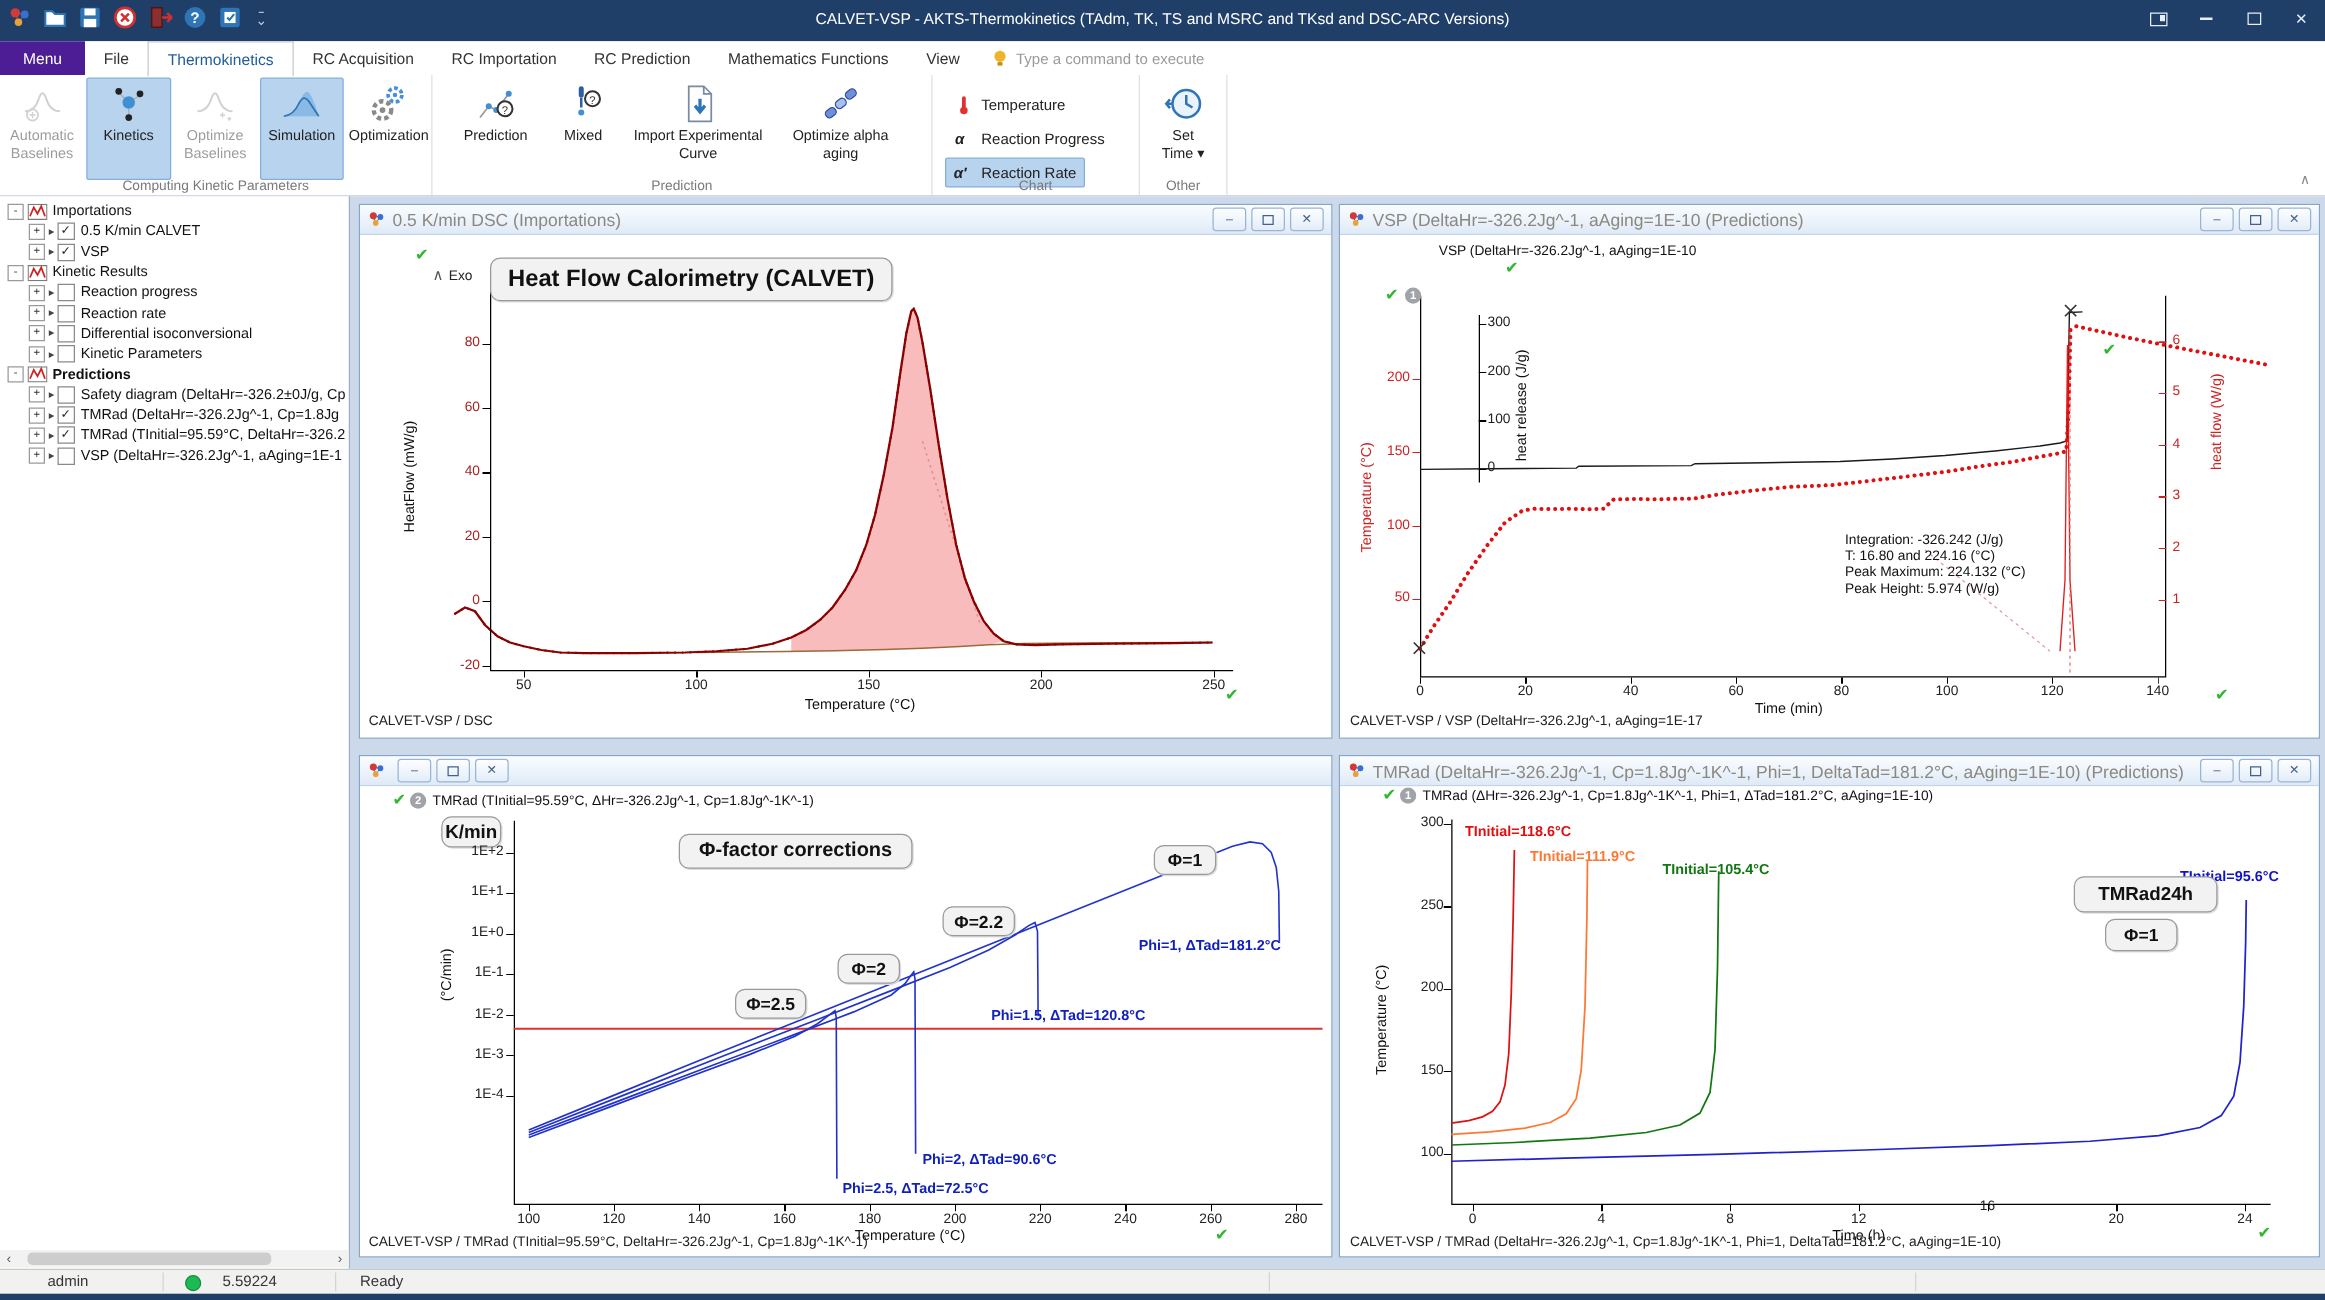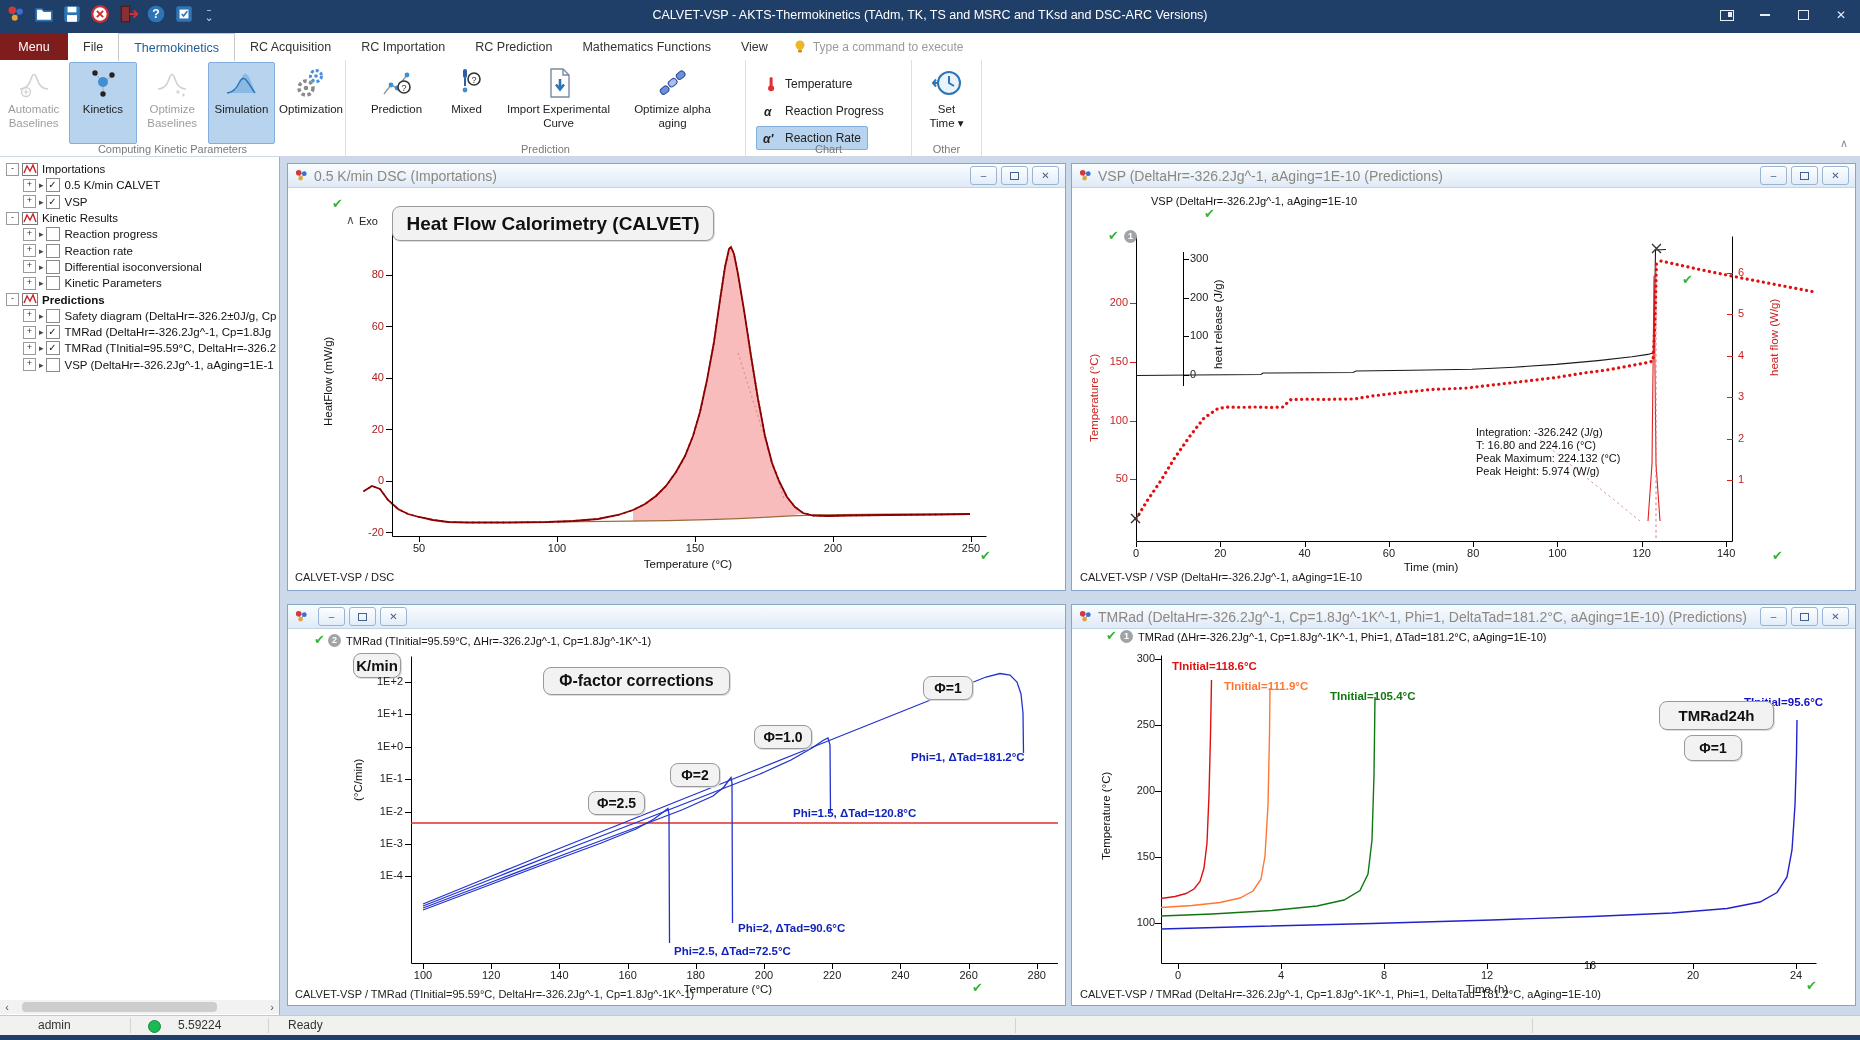--- a/index.html
+++ b/index.html
@@ -17,21 +17,21 @@
   .wincontrols{position:absolute;right:8px;top:5px;display:flex;gap:16px;align-items:center;color:#e8eef6;}
   .wc{width:22px;height:20px;display:flex;align-items:center;justify-content:center;font-size:12px;}
   .wc .bx{width:9px;height:8px;border:1px solid #e8eef6;display:inline-block;}
   .wc .mn{width:10px;height:0;border-bottom:2px solid #e8eef6;display:inline-block;}
   .wc .pn{width:12px;height:9px;border:1px solid #e8eef6;display:inline-block;position:relative;}
   .wc .pn i{position:absolute;right:1px;top:1px;width:4px;height:5px;background:#e8eef6;}
 
   
   .tabrow{position:absolute;left:0;top:33px;width:100%;height:27px;background:#fff;display:flex;align-items:stretch;}
   .tab{padding:0 15px;display:flex;align-items:center;font-size:12.5px;color:#333;cursor:default;white-space:nowrap;}
-  .tab.menu{background:#7f1d1d;color:#fff;width:38px;justify-content:center;text-align:center;}
+  .tab.menu{background:#4c1d95;color:#fff;width:38px;justify-content:center;text-align:center;}
   .tab.selected{border:1px solid #c9c9c9;border-bottom:none;color:#1f5c99;background:#fff;margin-bottom:-1px;z-index:2;}
   .bulb{margin-left:10px;display:flex;align-items:center;}
   .cmdhint{color:#9a9a9a;font-size:12px;display:flex;align-items:center;padding-left:6px;}
 
   
   .ribbon{position:absolute;left:0;top:60px;width:100%;height:96px;background:#fff;border-bottom:1px solid #cfd8e4;display:flex;}
   .rgroup{position:relative;height:96px;border-right:1px solid #e0e0e0;display:flex;align-items:flex-start;justify-content:center;gap:2px;padding-top:2px;box-sizing:border-box;}
   .rgl{position:absolute;bottom:1px;left:0;width:100%;text-align:center;font-size:11px;color:#7a7a7a;}
   .rbtn{width:64px;min-height:76px;display:flex;flex-direction:column;align-items:center;padding:4px 1px 0 1px;border:1px solid transparent;border-radius:2px;}
   .rbtn .ricon{width:32px;height:32px;}
@@ -524,21 +524,21 @@
           <span class="tick " style="left: 549.8px; top: 383px; width: 40px;">120</span>
           <span class="tick " style="left: 634.1px; top: 383px; width: 40px;">140</span>
         </div>
       <div class="xmarks" style="left:64px;top:378px;width:591px;--s:84.3px"></div>
       <span class="vlab redtx" style="left:16px;top:278px">Temperature (°C)</span>
       <span class="vlab" style="left:140px;top:205px">heat release (J/g)</span>
       <span class="vlab redtx" style="left:696px;top:212px">heat flow (W/g)</span>
       <div class="xlab" style="left:299px;top:397px;width:120px">Time (min)</div>
       <span class="chk" style="left:610px;top:108px"></span>
       <span class="chk" style="left:700px;top:384px"></span>
-      <div class="wfoot" style="left:8px;top:407px">CALVET-VSP / VSP (DeltaHr=-326.2Jg^-1, aAging=1E-10</div>
+      <div class="wfoot" style="left:8px;top:407px">CALVET-VSP / VSP (DeltaHr=-326.2Jg^-1, aAging=1E-17</div>
     </div>
 
     <div class="win" style="left:6px;top:447px;width:779px;height:402px">
       <div class="wtbar">
         <span class="wicon"><svg viewBox="0 0 16 16">
               <path d="M5 5 L11 6 L7 11 Z" fill="none" stroke="#666" stroke-width="0.8"></path>
               <circle cx="5" cy="5" r="3" fill="#d23a3a"></circle>
               <circle cx="11" cy="6" r="2.5" fill="#3a6fd2"></circle>
               <circle cx="7" cy="11" r="2.4" fill="#e8a23a"></circle>
             </svg></span>
@@ -558,21 +558,21 @@
         <path d="M135,301 L210,271.5 L290,240 L365,211 L425,187.5 L472,169 L503,155 L524,143 L535,135.5 L540,133 L542,140 L542.5,208" fill="none" stroke="#2233cc" stroke-width="1.3"></path>
         <path d="M135,303 L205,276.5 L280,248 L348,222.5 L395,204.5 L425,191 L436,182 L441,175 L443,172.5 L444,178 L444.5,318" fill="none" stroke="#2233cc" stroke-width="1.3"></path>
         <path d="M135,305 L200,280.5 L262,257 L312,238.5 L348,224 L366,214 L376,206.5 L380,203.5 L381,209 L381.5,338" fill="none" stroke="#2233cc" stroke-width="1.3"></path>
       </svg>
       <span class="chk" style="left:26px;top:27px"></span>
       <span class="nbadge" style="left:40px;top:29px">2</span>
       <span class="legend" style="left:58px;top:30px">TMRad (TInitial=95.59°C, ΔHr=-326.2Jg^-1, Cp=1.8Jg^-1K^-1)</span>
       <div class="cbox" style="left:65px;top:48px;width:46px;height:23px;font-size:15px">K/min</div>
       <div class="cbox" style="left:255px;top:62px;width:185px;height:26px;font-size:16px">Φ-factor corrections</div>
       <div class="cbox" style="left:635px;top:71px;width:48px;height:22px;font-size:14px">Φ=1</div>
-      <div class="cbox" style="left:466px;top:120px;width:56px;height:22px;font-size:14px">Φ=1.0</div>
+      <div class="cbox" style="left:466px;top:120px;width:56px;height:22px;font-size:14px">Φ=2.2</div>
       <div class="cbox" style="left:382px;top:158px;width:48px;height:22px;font-size:14px">Φ=2</div>
       <div class="cbox" style="left:300px;top:186px;width:55px;height:22px;font-size:14px">Φ=2.5</div>
       <span class="bluetag" style="left:623px;top:146px">Phi=1, ΔTad=181.2°C</span>
       <span class="bluetag" style="left:505px;top:202px">Phi=1.5, ΔTad=120.8°C</span>
       <span class="bluetag" style="left:450px;top:317px">Phi=2, ΔTad=90.6°C</span>
       <span class="bluetag" style="left:386px;top:340px">Phi=2.5, ΔTad=72.5°C</span>
       <div class="ticksbox">
           <span class="tick ralign" style="top: 70px; left: 71px; width: 44px;">1E+2</span>
           <span class="tick ralign" style="top: 102.4px; left: 71px; width: 44px;">1E+1</span>
           <span class="tick ralign" style="top: 134.8px; left: 71px; width: 44px;">1E+0</span>

